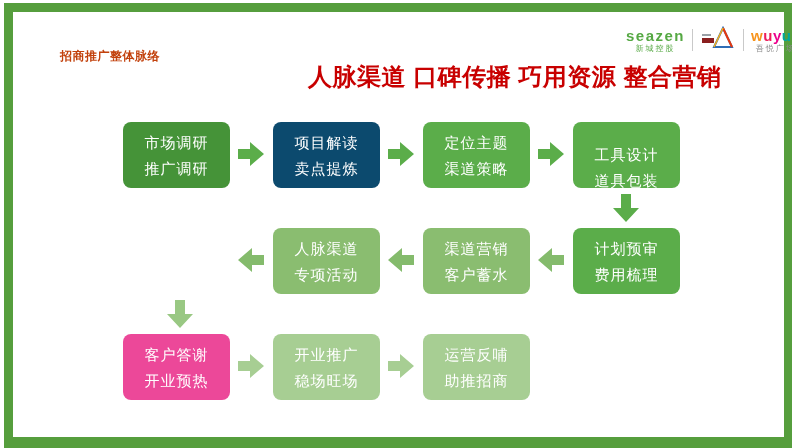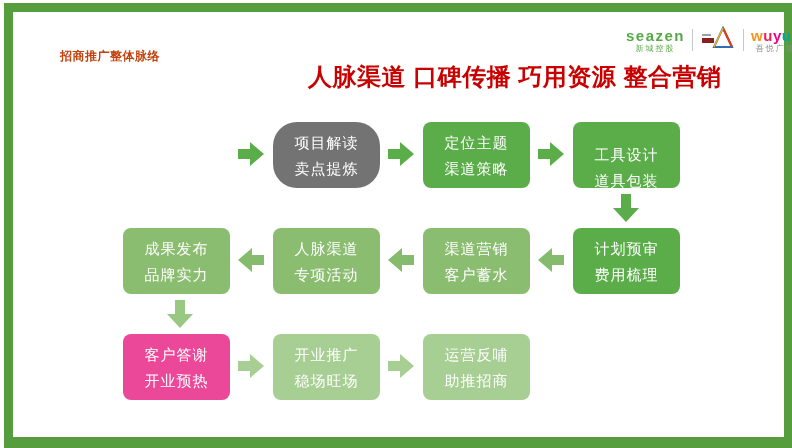--- a/index.html
+++ b/index.html
@@ -55,26 +55,30 @@
     </div>
     <div class="sep"></div>
     <div class="logo-block">
       <span class="wuyue-word">
         <span style="color: rgb(247, 148, 29);">w</span><span style="color: rgb(237, 28, 90);">u</span><span style="color: rgb(236, 0, 140);">y</span><span style="color: rgb(0, 167, 157);">u</span><span style="color: rgb(0, 174, 239);">e</span>
       </span>
       <span class="wuyue-cap">吾悦广场</span>
     </div>
   </div>
 
+  <div class="box r1 c1" style="background-color: rgb(69, 147, 56);">
+    <span>市场调研</span>
+    <span>推广调研</span>
+  </div>
   <div class="arr" style="left:238px;top:142px;">
     <svg width="26" height="24" viewBox="0 0 26 24">
         <polygon points="0,7 12,7 12,0 26,12 12,24 12,17 0,17" fill="#5bad4a"></polygon>
       </svg>
   </div>
-  <div class="box r1 c2" style="background-color: #737373; border-radius: 24px;">
+  <div class="box r1 c2" style="background-color: #0c4a6e;">
     <span>项目解读</span>
     <span>卖点提炼</span>
   </div>
   <div class="arr" style="left:388px;top:142px;">
     <svg width="26" height="24" viewBox="0 0 26 24">
         <polygon points="0,7 12,7 12,0 26,12 12,24 12,17 0,17" fill="#5bad4a"></polygon>
       </svg>
   </div>
   <div class="box r1 c3" style="background-color: rgb(91, 173, 74);">
     <span>定位主题</span>
@@ -116,24 +120,20 @@
   </div>
   <div class="box r2 c2" style="background-color: rgb(138, 189, 112);">
     <span>人脉渠道</span>
     <span>专项活动</span>
   </div>
   <div class="arr" style="left:238px;top:248px;">
     <svg width="26" height="24" viewBox="0 0 26 24">
         <polygon points="26,7 14,7 14,0 0,12 14,24 14,17 26,17" fill="#84bb6c"></polygon>
       </svg>
   </div>
-  <div class="box r2 c1" style="background-color: rgb(138, 189, 112);">
-    <span>成果发布</span>
-    <span>品牌实力</span>
-  </div>
 
   <div class="arr" style="left:167px;top:300px;">
     <svg width="26" height="28" viewBox="0 0 26 28">
         <polygon points="8,0 18,0 18,14 26,14 13,28 0,14 8,14" fill="#99c883"></polygon>
       </svg>
   </div>
 
   <div class="box r3 c1" style="background-color: #ec4899;">
     <span>客户答谢</span>
     <span>开业预热</span>

